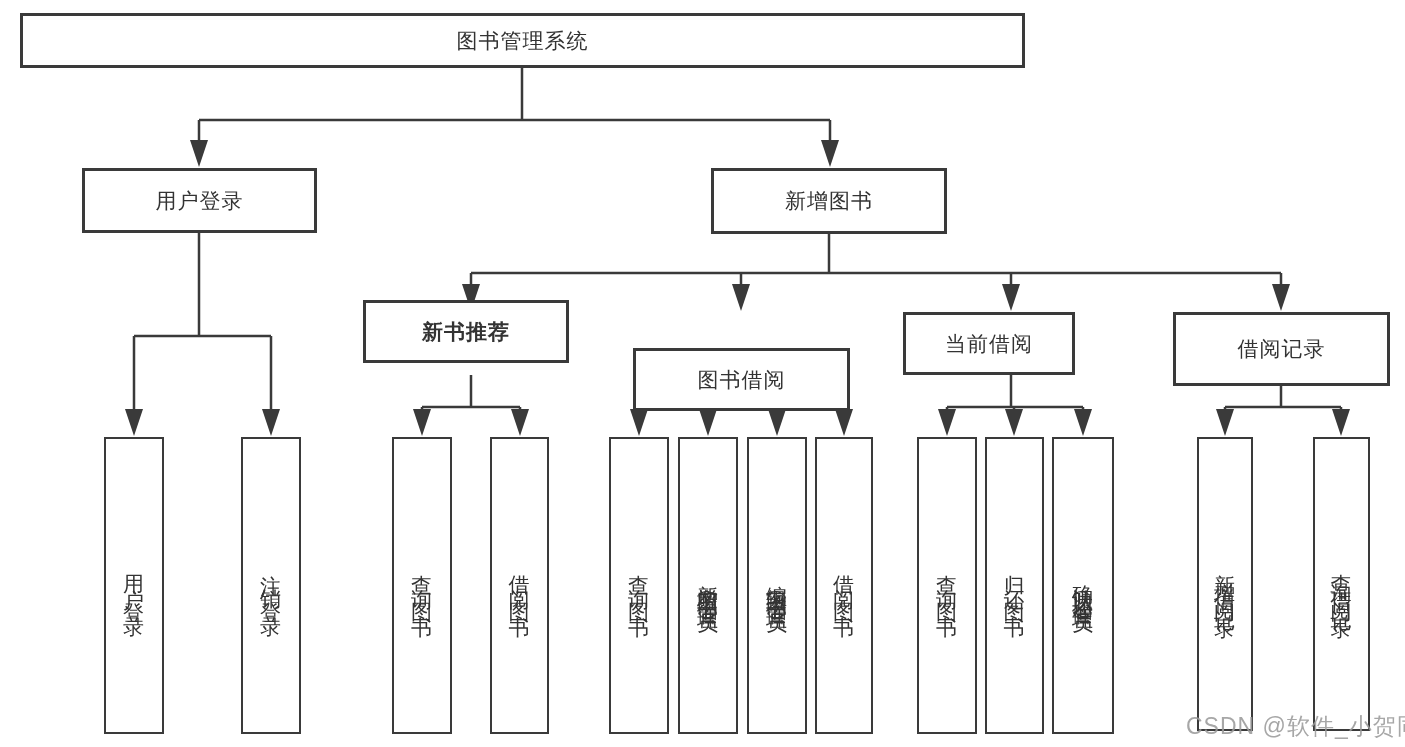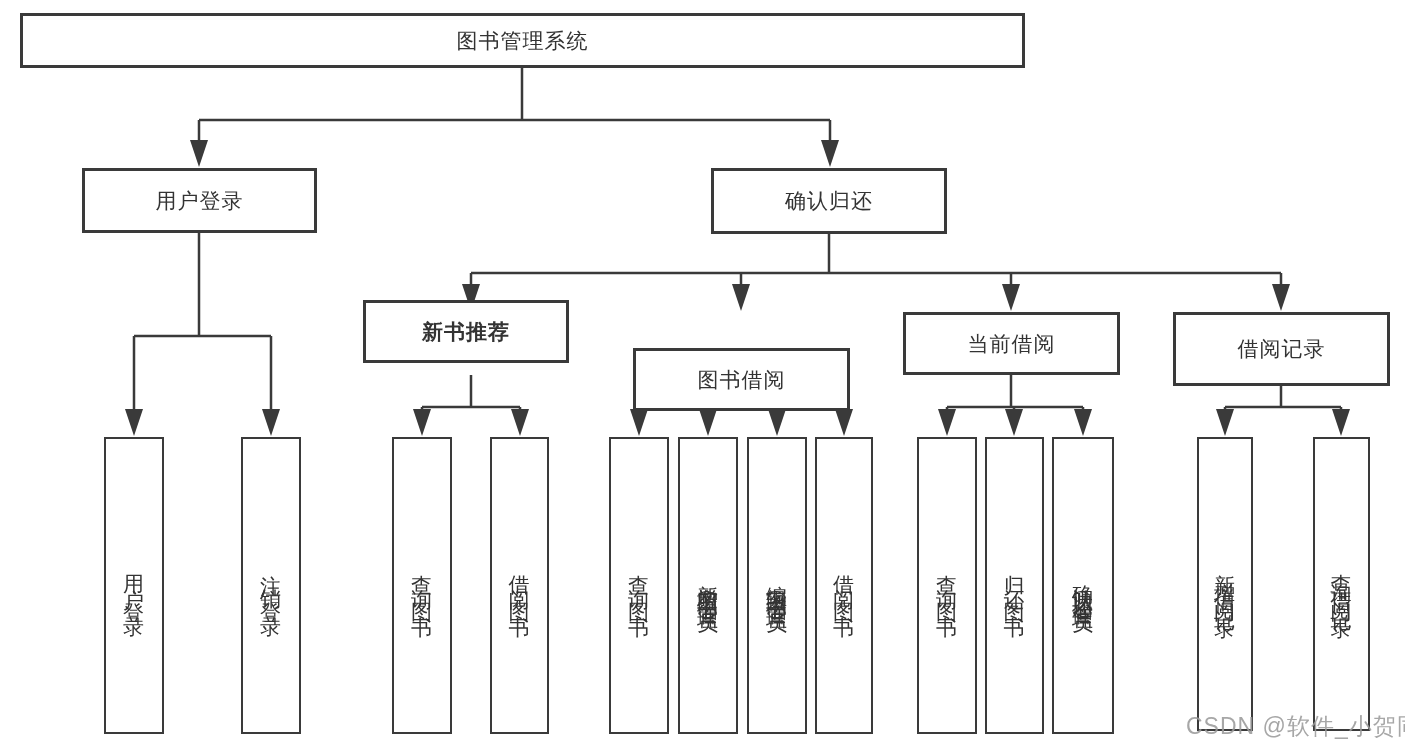--- a/index.html
+++ b/index.html
@@ -88,30 +88,30 @@
   </svg>
 
   <div class="node" style="left:20px; top:13px; width:1005px; height:55px;">
     <span>图书管理系统</span>
   </div>
 
   <div class="node" style="left:82px; top:168px; width:235px; height:65px;">
     <span>用户登录</span>
   </div>
   <div class="node" style="left:711px; top:168px; width:236px; height:66px;">
-    <span>确认归还</span>
+    <span>新增图书</span>
   </div>
 
   <div class="node" style="left:363px; top:300px; width:206px; height:63px;font-weight:bold;">
     <span>新书推荐</span>
   </div>
   <div class="node" style="left:633px; top:312px; width:217px; height:63px;margin-top:36px;">
     <span>图书借阅</span>
   </div>
-  <div class="node" style="left:903px; top:312px; width:217px; height:63px;">
+  <div class="node" style="left:903px; top:312px; width:172px; height:63px;">
     <span>当前借阅</span>
   </div>
   <div class="node" style="left:1173px; top:312px; width:217px; height:74px;">
     <span>借阅记录</span>
   </div>
 
   <div class="node leaf" style="left:104px; top:437px; width:60px; height:297px;">
     <span class="v-text" style="letter-spacing: 14px;">用户登录</span>
   </div>
   <div class="node leaf" style="left:241px; top:437px; width:60px; height:297px;">

